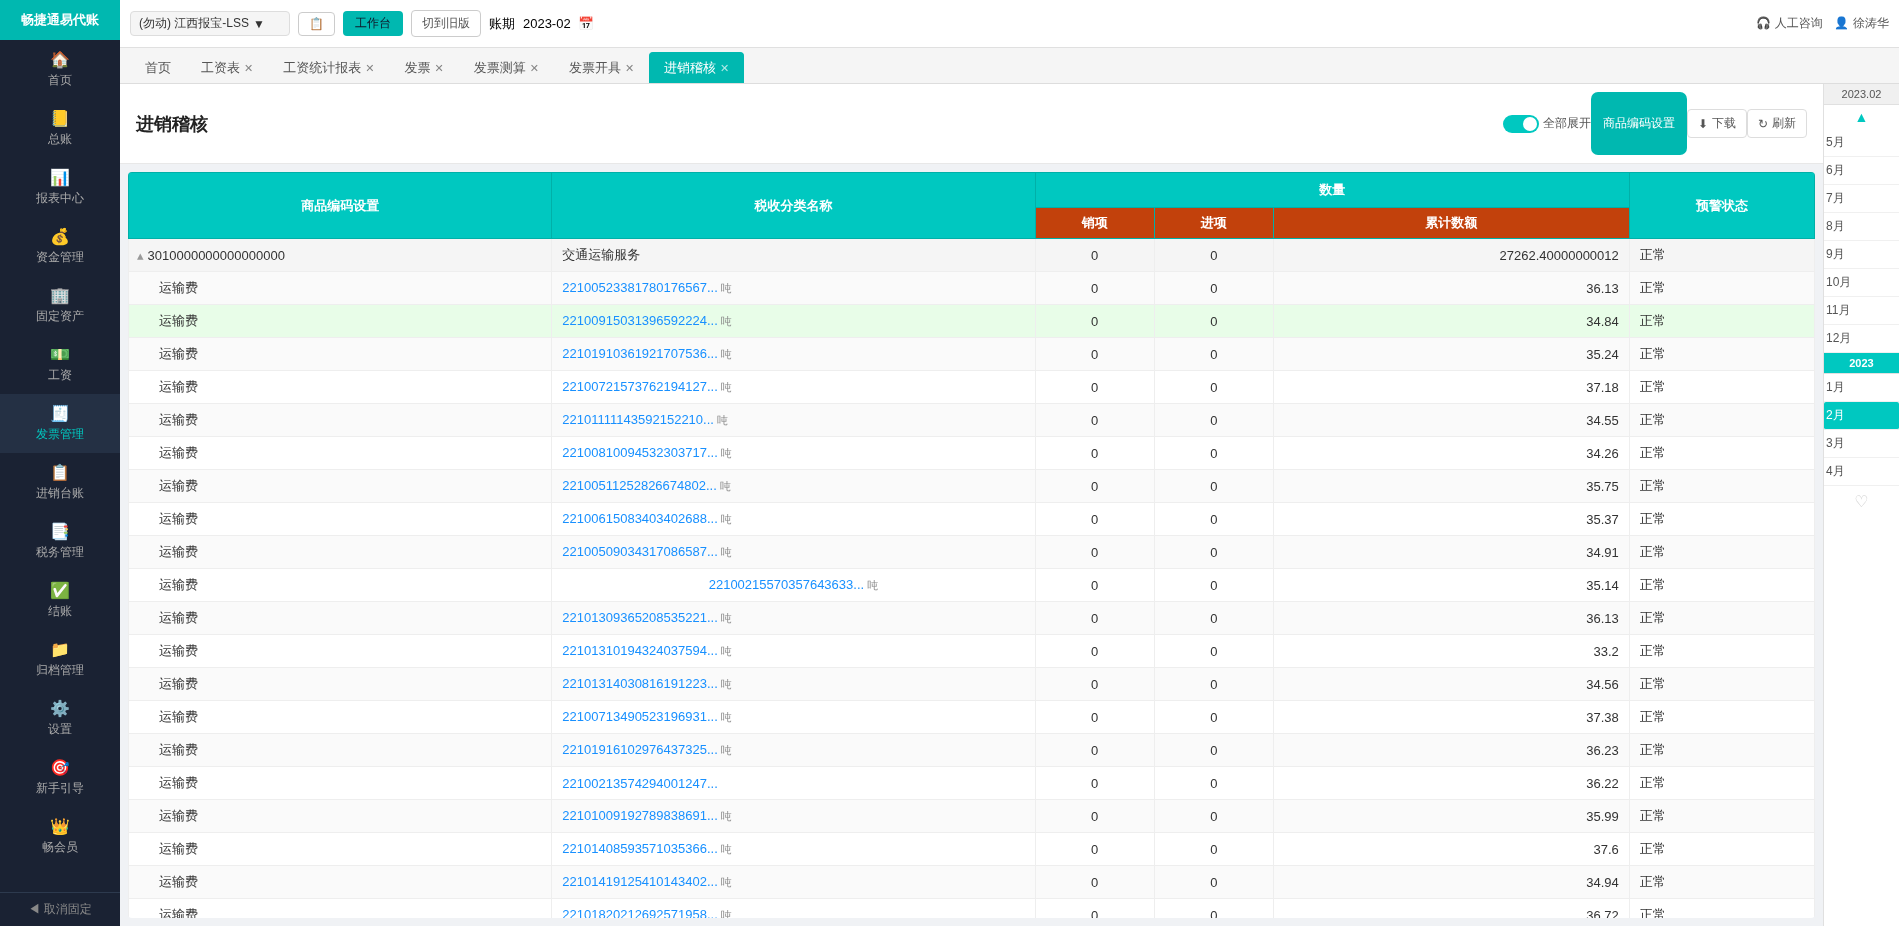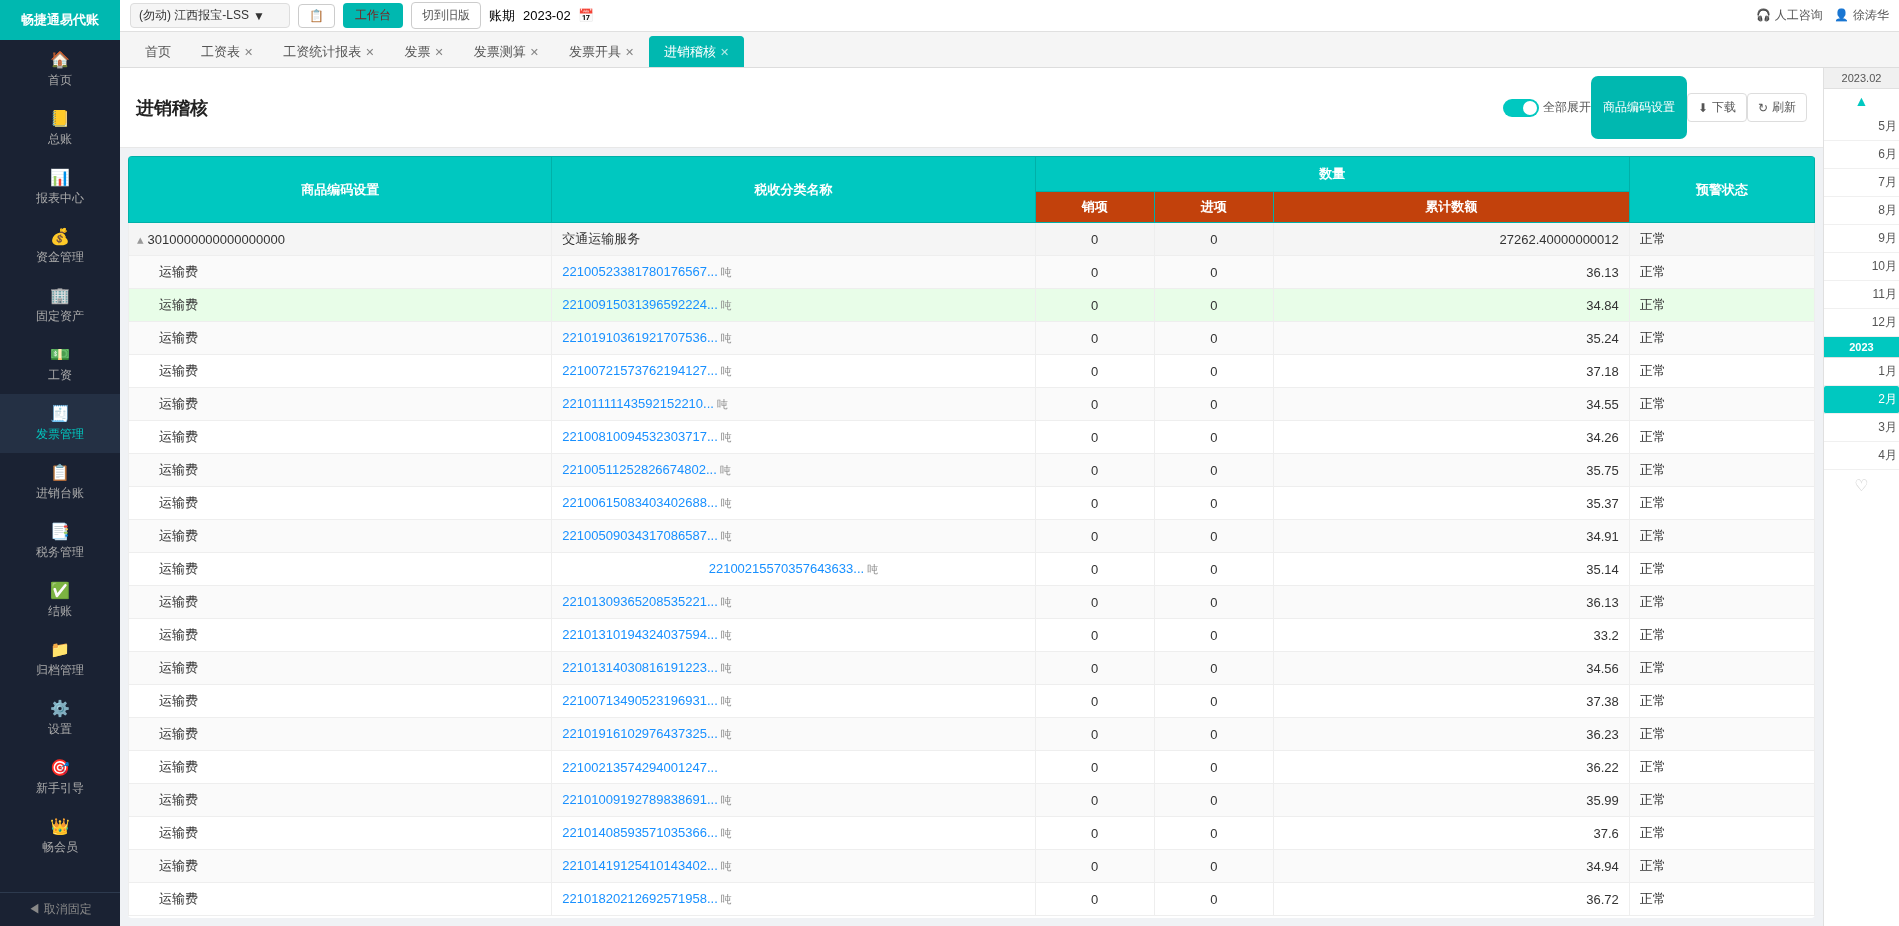--- a/index.html
+++ b/index.html
@@ -54,21 +54,21 @@
     
     .main-area {
       flex: 1;
       display: flex;
       flex-direction: column;
       overflow: hidden;
     }
 
     
     .topbar {
-      height: 32px;
+      height: 48px;
       background: #fff;
       border-bottom: 1px solid #e0e0e0;
       display: flex;
       align-items: center;
       padding: 0 10px;
       gap: 8px;
       flex-shrink: 0;
     }
     .topbar-company {
       display: flex;
@@ -78,21 +78,21 @@
       border: 1px solid #ddd;
       border-radius: 4px;
       padding: 3px 8px;
       font-size: 12px;
       color: #333;
       cursor: pointer;
       min-width: 160px;
     }
     .topbar-btn {
       background: #00b8b0;
-      color: #7f1d1d;
+      color: #0f172a;
       border: none;
       border-radius: 4px;
       padding: 4px 12px;
       font-size: 12px;
       cursor: pointer;
     }
     .topbar-btn-outline {
       background: #fff;
       color: #555;
       border: 1px solid #ccc;
@@ -279,21 +279,21 @@
     }
     .right-panel-year {
       background: #f0f0f0;
       text-align: center;
       padding: 4px 2px;
       font-size: 11px;
       color: #555;
       border-bottom: 1px solid #e0e0e0;
     }
     .right-panel-month {
-      text-align: right;
+      text-align: left;
       padding: 5px 2px;
       font-size: 12px;
       color: #555;
       cursor: pointer;
       border-bottom: 1px solid #f0f0f0;
     }
     .right-panel-month.current { background: #00c8c0; color: #fff; border-radius: 2px; }
     .right-panel-arrow {
       text-align: center;
       padding: 4px;

